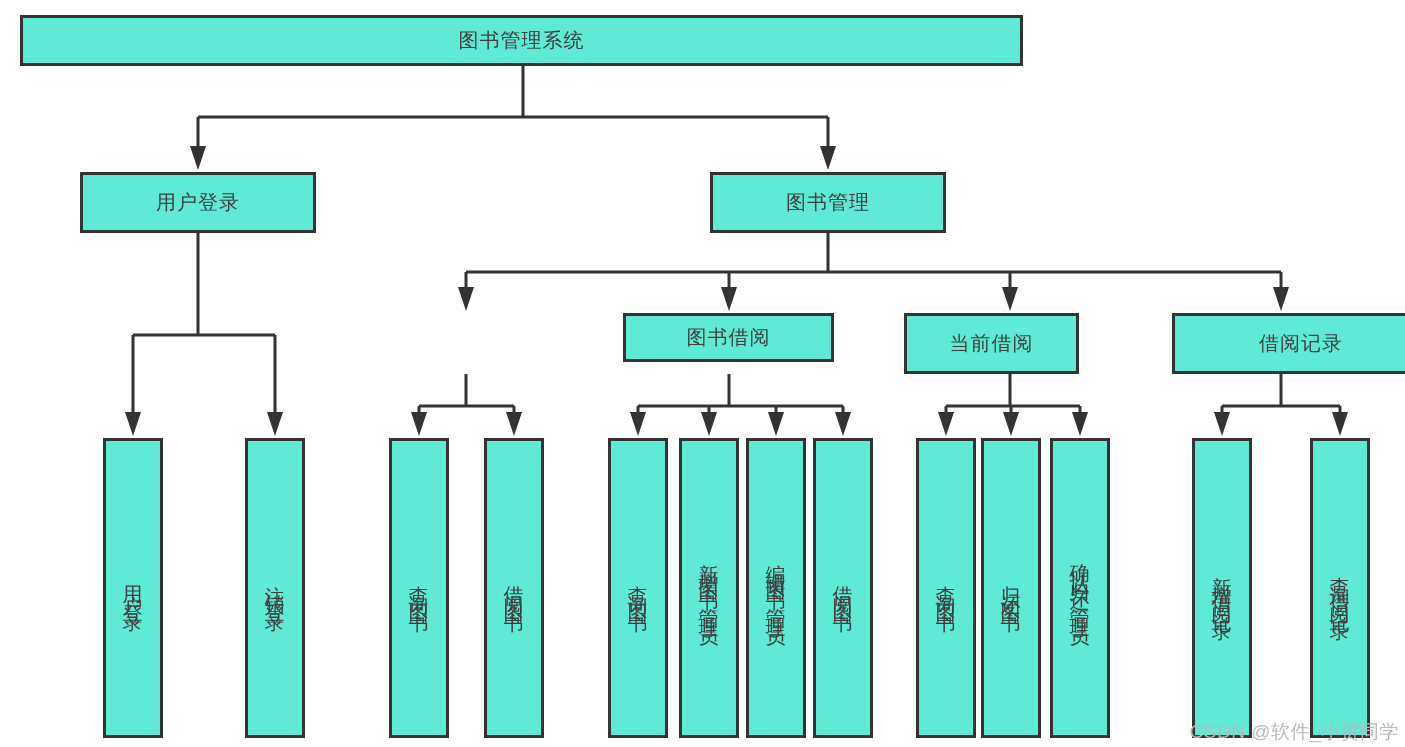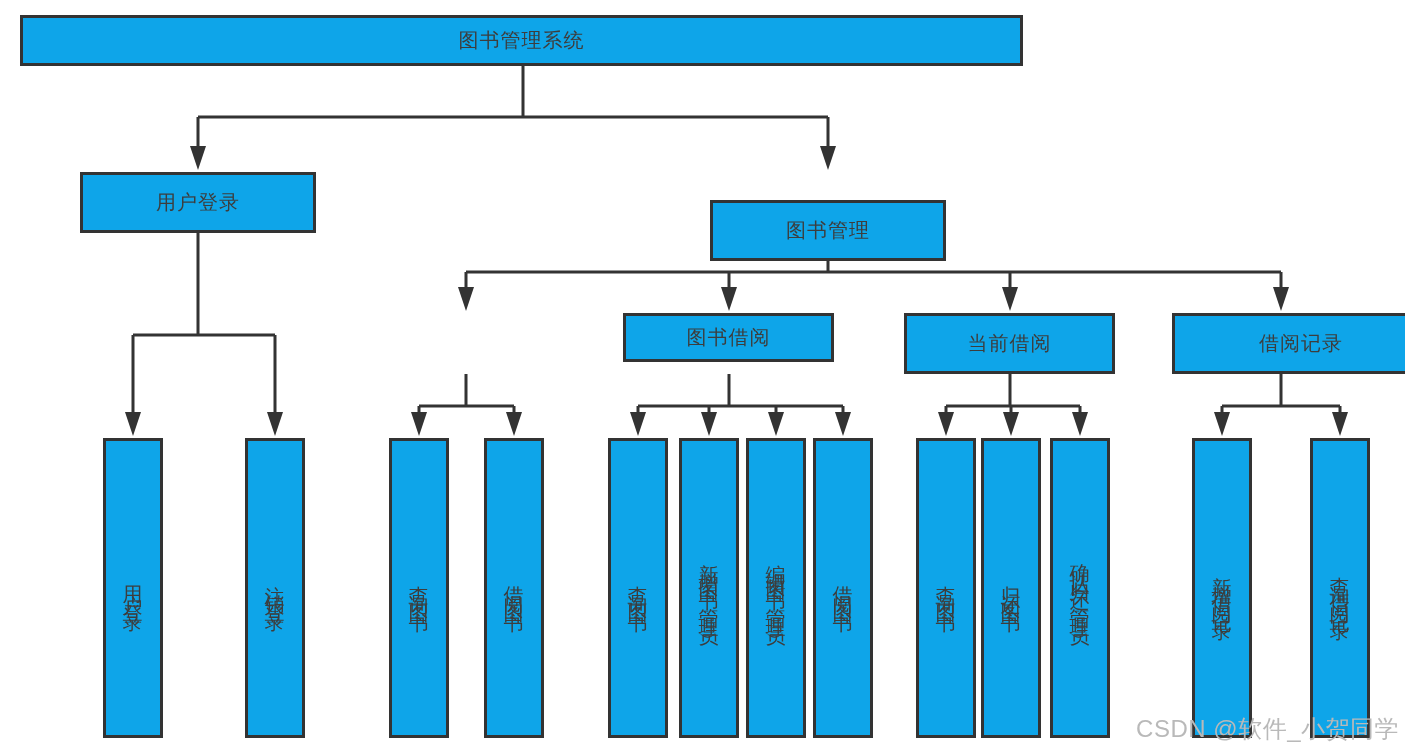--- a/index.html
+++ b/index.html
@@ -28,21 +28,21 @@
     fill: none;
   }
   .connectors polygon {
     fill: #333333;
     stroke: none;
   }
   .box {
     position: absolute;
     box-sizing: border-box;
     border: 3px solid #333333;
-    background: #0ea5e9;
+    background: #5eead4;
     display: flex;
     align-items: center;
     justify-content: center;
     color: #3d3d3d;
     font-size: 20px;
     letter-spacing: 1px;
     text-align: center;
   }
   .leaf {
     top: 438px;
@@ -53,21 +53,21 @@
     writing-mode: vertical-rl;
     text-orientation: mixed;
     letter-spacing: 9px;
     line-height: 1;
     max-height: 288px;
   }
   .watermark {
     position: absolute;
     right: 6px;
     bottom: 2px;
-    font-size: 24px;
+    font-size: 19px;
     color: #b9b9b9;
     letter-spacing: 0.5px;
     white-space: nowrap;
   }
 </style>
 </head>
 <body>
 
 <div class="canvas">
 
@@ -103,24 +103,24 @@
     <polygon points="1072,412 1088,412 1080,436"></polygon>
 
     <path d="M1281 374 V406 M1222 406 H1340 M1222 406 V416 M1340 406 V416"></path>
     <polygon points="1214,412 1230,412 1222,436"></polygon>
     <polygon points="1332,412 1348,412 1340,436"></polygon>
   </svg>
 
   <div class="box" style="left:20px; top:15px; width:1003px; height:51px;">图书管理系统</div>
 
   <div class="box" style="left:80px; top:172px; width:236px; height:61px;">用户登录</div>
-  <div class="box" style="left:710px; top:172px; width:236px; height:61px;margin-top:28px;">图书管理</div>
+  <div class="box" style="left:710px; top:172px; width:236px; height:61px;">图书管理</div>
 
   <div class="box" style="left:623px; top:313px; width:211px; height:49px;">图书借阅</div>
-  <div class="box" style="left:904px; top:313px; width:211px; height:61px;">当前借阅</div>
+  <div class="box" style="left:904px; top:313px; width:175px; height:61px;">当前借阅</div>
   <div class="box" style="left:1172px; top:313px; width:258px; height:61px;">借阅记录</div>
 
   <div class="box leaf" style="left:103px;">
     <span class="vtext">用户登录</span>
   </div>
   <div class="box leaf" style="left:245px;">
     <span class="vtext">注销登录</span>
   </div>
 
   <div class="box leaf" style="left:389px;">

